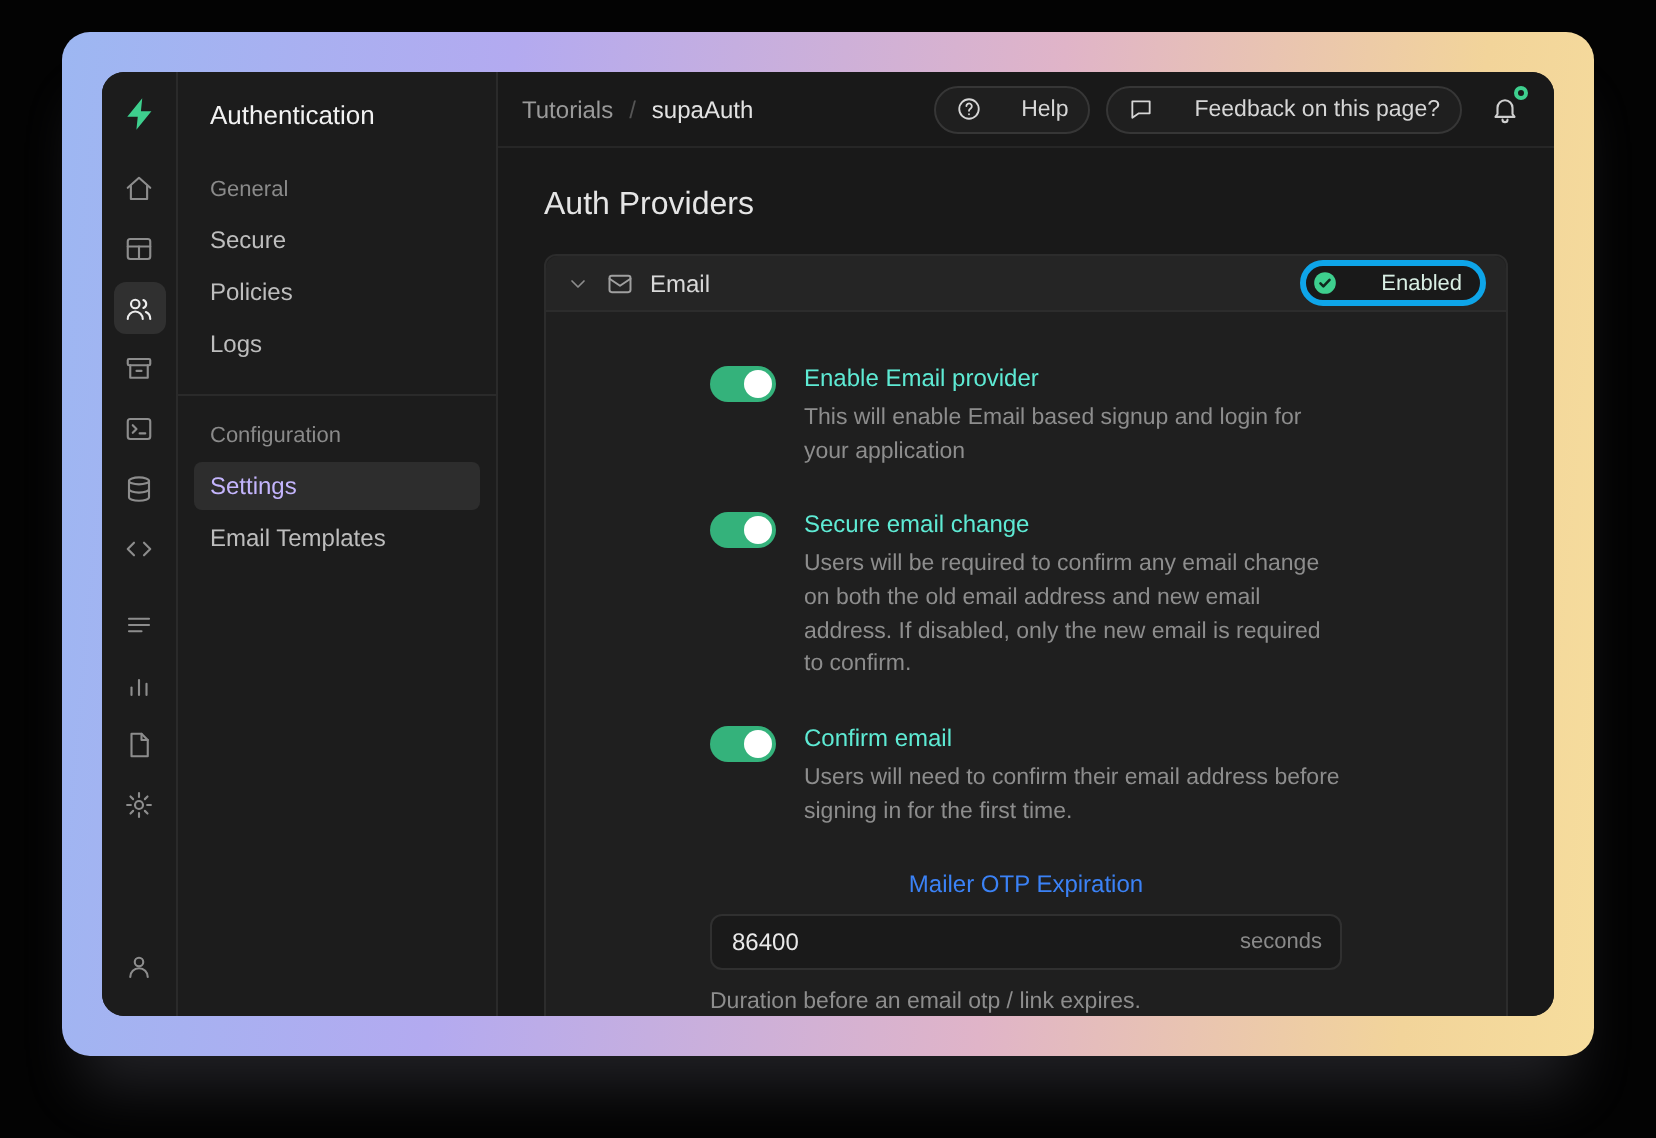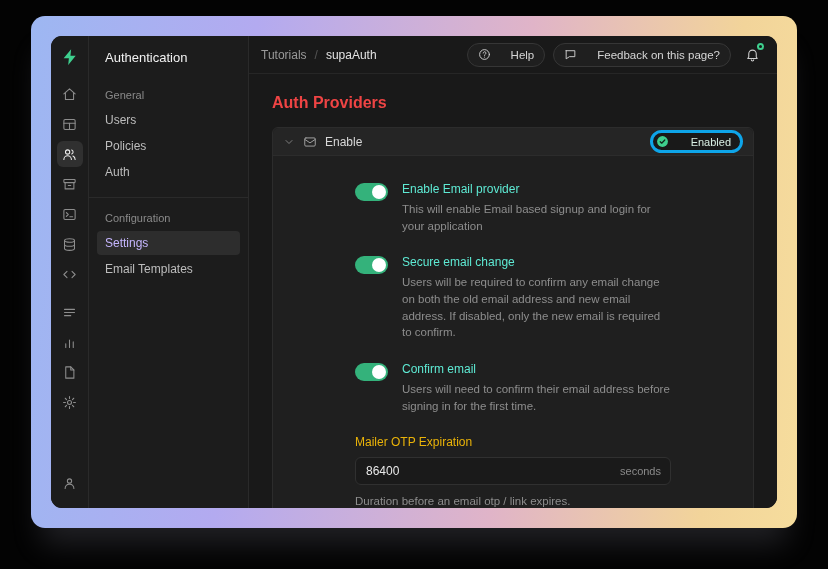--- a/index.html
+++ b/index.html
@@ -47,21 +47,21 @@
   .topbar-right { margin-left:auto; display:flex; align-items:center; gap:8px; }
   .pill-btn { display:flex; align-items:center; gap:20px; height:24px; padding:0 10px;
     background:#1f1f1f; border:1px solid #363636; border-radius:13px; color:#d6d6d6;
     font-size:11.5px; cursor:pointer; }
   .bell-btn { position:relative; width:26px; height:26px; display:flex; align-items:center;
     justify-content:center; color:#cfcfcf; cursor:pointer; }
   .bell-dot { position:absolute; top:1px; right:1px; width:7px; height:7px; border-radius:50%;
     border:2px solid #3ecf8e; background:transparent; }
 
   .content { flex:1; padding:20px 23px 0; overflow:hidden; }
-  .page-title { font-size:16px; font-weight:700; color:#ef4444; }
+  .page-title { font-size:16px; font-weight:400; color:#e5e5e5; }
   .page-sub { font-size:12px; color:#989898; margin-top:7px; }
 
   
   .panel { margin-top:15px; border:1px solid #2c2c2c; border-radius:6px; background:#1f1f1f; }
   .panel-header { height:28px; background:#252525; border-bottom:1px solid #2c2c2c;
     border-radius:6px 6px 0 0; display:flex; align-items:center; gap:8px; padding:0 10px; }
   .panel-header .chev { color:#8d8d8d; display:flex; cursor:pointer; }
   .panel-header .mail { color:#a0a0a0; display:flex; }
   .panel-title { font-size:12px; color:#d8d8d8; }
   .badge { margin-left:auto; display:flex; align-items:center; gap:22px; padding:2px 9px 2px 3px;
@@ -72,21 +72,21 @@
 
   .toggle-row { display:flex; gap:14px; margin-bottom:21px; align-items:flex-start; }
   .toggle { width:33px; height:18px; border-radius:999px; background:#34b27b; position:relative;
     flex:none; margin-top:1px; cursor:pointer; }
   .toggle .knob { position:absolute; top:2px; right:2px; width:14px; height:14px;
     border-radius:50%; background:#fff; }
   .t-label { font-size:12px; color:#5eead4; }
   .t-desc { font-size:11.5px; color:#8d8d8d; margin-top:5px; line-height:1.45; }
 
   .field { margin-top:4px; }
-  .f-label { font-size:12px; color:#eab308; margin-bottom:8px; }
+  .f-label { font-size:12px; color:#3b82f6; margin-bottom:8px;text-align:center; }
   .input-wrap { position:relative; }
   .text-input { width:100%; height:28px; background:#1a1a1a; border:1px solid #303030;
     border-radius:6px; color:#e9e9e9; font-size:12px; padding:0 62px 0 10px;
     font-family:"Liberation Sans","DejaVu Sans",sans-serif; outline:none; }
   .input-suffix { position:absolute; right:10px; top:50%; transform:translateY(-50%);
     font-size:11px; color:#8a8a8a; }
   .f-help { font-size:11.5px; color:#8d8d8d; margin:8px 0 18px; line-height:1.45; }
 
   .ic { stroke:currentColor; fill:none; stroke-width:1.7; stroke-linecap:round; stroke-linejoin:round; }
 </style>
@@ -182,23 +182,23 @@
           <svg class="ic" width="15" height="15" viewBox="0 0 24 24">
               <circle cx="12" cy="8" r="3.4"></circle>
               <path d="M5 20c0-3.9 3.1-7 7-7s7 3.1 7 7"></path>
             </svg>
         </div>
       </div>
 
       <div class="nav">
         <div class="nav-title">Authentication</div>
         <div class="nav-heading">General</div>
-        <div class="nav-item">Users</div>
+        <div class="nav-item">Secure</div>
         <div class="nav-item">Policies</div>
-        <div class="nav-item">Auth</div>
+        <div class="nav-item">Logs</div>
         <div class="nav-divider"></div>
         <div class="nav-heading">Configuration</div>
         <div class="nav-item active">Settings</div>
         <div class="nav-item">Email Templates</div>
       </div>
 
       <div class="main">
         <div class="topbar">
           <div class="crumbs">
             <span class="crumb-a">Tutorials</span>
@@ -239,21 +239,21 @@
                 <svg class="ic" width="12" height="12" viewBox="0 0 24 24">
                     <path d="M6 9l6 6 6-6"></path>
                   </svg>
               </span>
               <span class="mail">
                 <svg class="ic" width="14" height="14" viewBox="0 0 24 24">
                     <rect x="3" y="5" width="18" height="14" rx="2"></rect>
                     <path d="M3 7.5l9 6 9-6"></path>
                   </svg>
               </span>
-              <span class="panel-title">Enable</span>
+              <span class="panel-title">Email</span>
               <span class="badge">
                 <svg width="13" height="13" viewBox="0 0 24 24">
                     <circle cx="12" cy="12" r="10" fill="#3ecf8e"></circle>
                     <path d="M7.8 12.4l2.7 2.7 5.7-6" stroke="#10291d" stroke-width="2.4" fill="none" stroke-linecap="round" stroke-linejoin="round"></path>
                   </svg>
                 <span>Enabled</span>
               </span>
             </div>
 
             <div class="panel-body">

